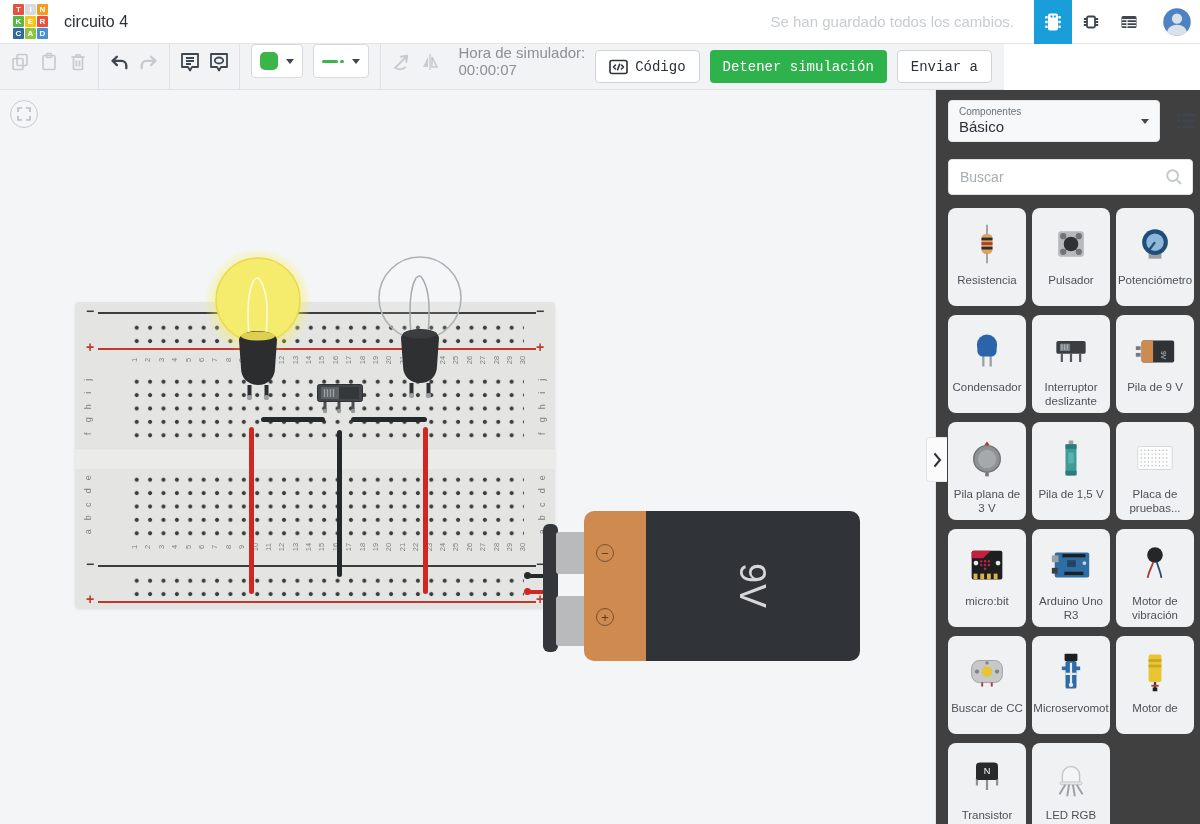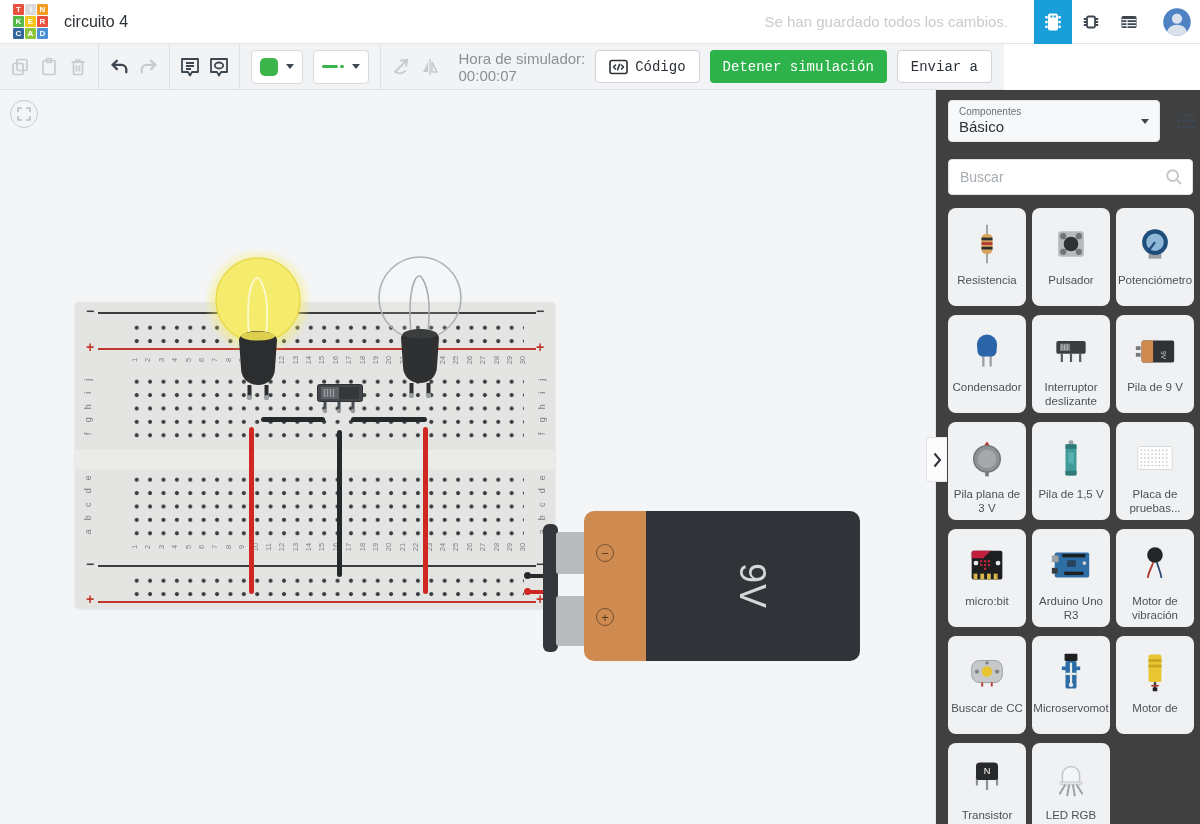--- a/index.html
+++ b/index.html
@@ -12,28 +12,28 @@
             border-bottom:1px solid #e4e6e8; display:flex; align-items:center; z-index:30; }
   .logo { display:grid; grid-template-columns:repeat(3,11px); grid-auto-rows:11px; gap:1px;
           margin-left:13px; cursor:pointer; }
   .logo span { display:flex; align-items:center; justify-content:center; color:#fff;
                font-size:8px; font-weight:bold; border-radius:1px; }
   .lg-t{background:#e8503f}.lg-i{background:#d8dadc}.lg-n{background:#f59c20}
   .lg-k{background:#55b948}.lg-e{background:#f5c518}.lg-r{background:#e8503f}
   .lg-c{background:#33679e}.lg-a{background:#8cc63f}.lg-d{background:#4a90d2}
   .doc-title { margin-left:16px; font-size:16px; color:#2b3036; }
   .header-right { margin-left:auto; display:flex; align-items:center; height:44px; }
-  .save-status { color:#c8ccd0; font-size:15px; margin-right:26px; }
+  .save-status { color:#c8ccd0; font-size:15px; margin-right:20px; }
   .htab { width:38px; height:44px; display:flex; align-items:center; justify-content:center; cursor:pointer; }
   .htab.active { background:#1a9ed9; }
   .avatar { width:30px; height:30px; margin:0 8px 0 14px; cursor:pointer; }
 
   
   .toolbar { position:absolute; left:0; top:44px; width:1004px; height:46px; background:#f2f3f5;
-             border-bottom:1px solid #e0e2e5; display:flex; align-items:center; z-index:25; }
+             border-bottom:1px solid #e0e2e5; display:flex; z-index:25; }
   .tbtn { width:40px; height:36px; display:flex; align-items:center; justify-content:center;
           cursor:pointer; border-radius:4px; }
   .tb-sep { width:1px; height:46px; background:#dfe1e4; margin:0 6px; }
   .dd-box { height:34px; background:#fff; border:1px solid #d6dade; border-radius:4px;
             display:flex; align-items:center; padding:0 8px; gap:8px; margin:0 5px; cursor:pointer; }
   .swatch { width:18px; height:18px; border-radius:5px; }
   .wire-swatch { display:flex; align-items:center; gap:2px; }
   .wire-line { width:16px; height:3px; border-radius:2px; }
   .wire-dot { width:4px; height:3px; border-radius:1.5px; }
   .caret { width:0; height:0; border-left:4px solid transparent; border-right:4px solid transparent;

